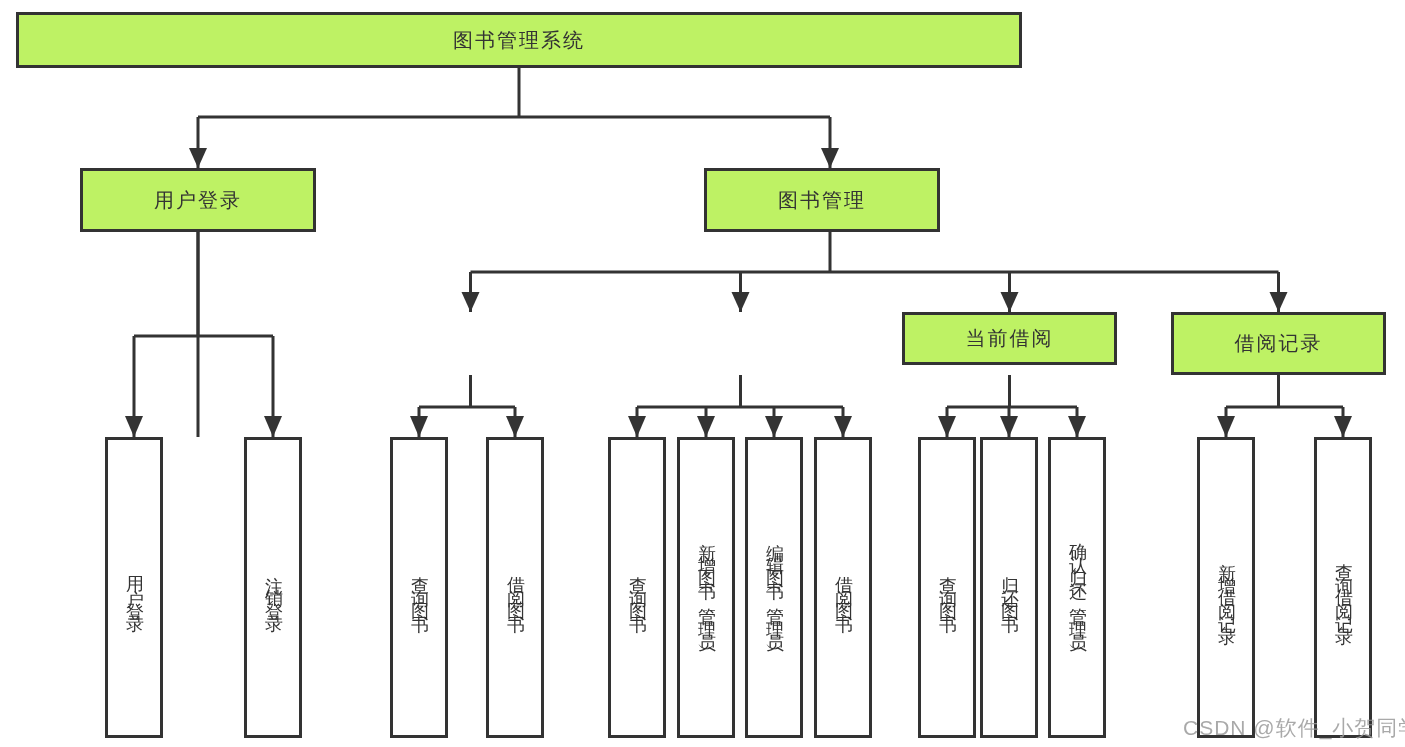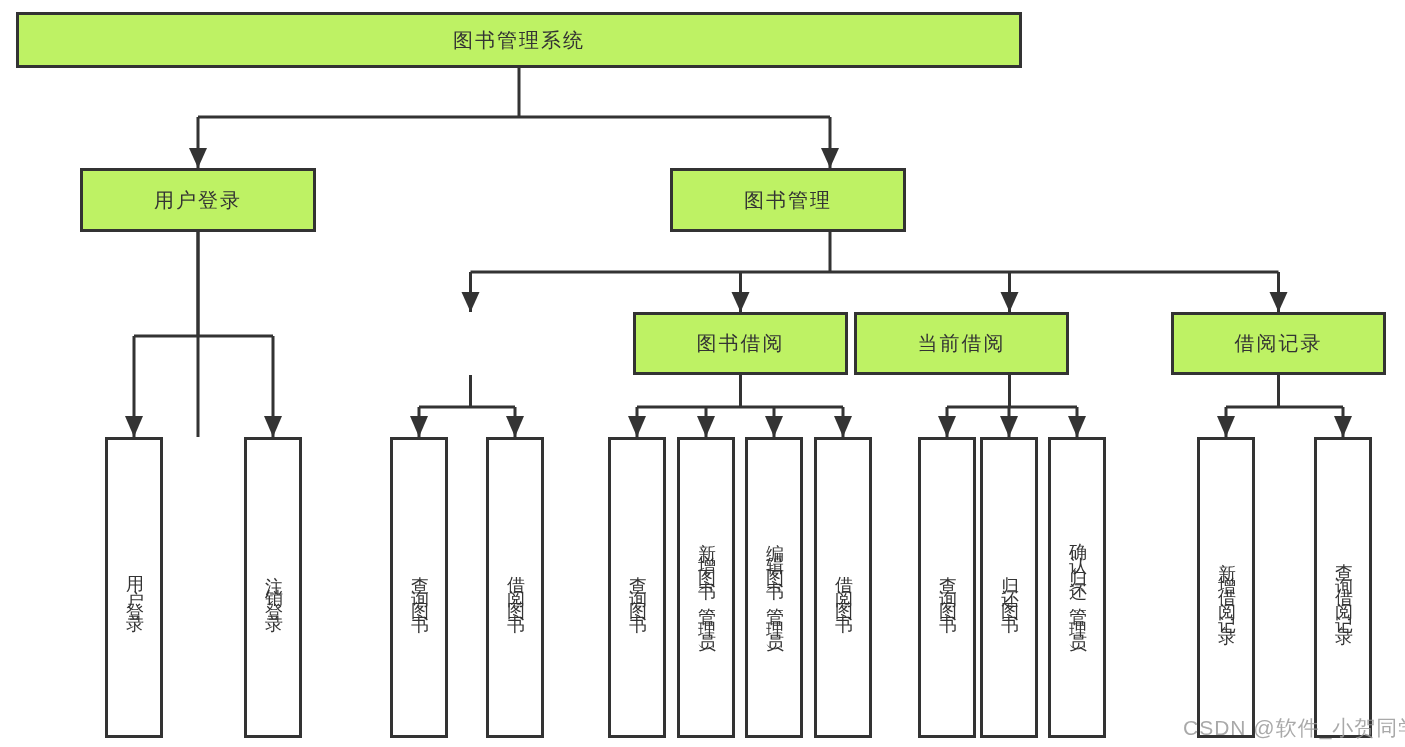--- a/index.html
+++ b/index.html
@@ -107,24 +107,23 @@
     <g>
       <path d="M1278.5,375 V407 M1226,407 H1343 M1226,407 V437 M1343,407 V437"></path>
       <polygon points="1217,416 1235,416 1226,437"></polygon>
       <polygon points="1334,416 1352,416 1343,437"></polygon>
     </g>
   </svg>
 
   <div class="hnode" style="left:16px;top:12px;width:1006px;height:56px;">图书管理系统</div>
 
   <div class="hnode" style="left:80px;top:168px;width:236px;height:64px;">用户登录</div>
-  <div class="hnode" style="left:670px;top:168px;width:236px;height:64px;">图书管理</div>
+  <div class="hnode" style="left:704px;top:168px;width:236px;height:64px;">图书管理</div>
 
-  <div class="hnode" style="left:633px;top:312px;width:215px;height:63px;">图书借阅</div>
-  <div class="hnode" style="left:854px;top:312px;width:215px;height:63px;">当前借阅</div>
+  <div class="hnode" style="left:902px;top:312px;width:215px;height:53px;">当前借阅</div>
   <div class="hnode" style="left:1171px;top:312px;width:215px;height:63px;">借阅记录</div>
 
   <div class="leaf" style="left:105px;">
     <span>用户登录</span>
   </div>
   <div class="leaf" style="left:244px;">
     <span>注销登录</span>
   </div>
 
   <div class="leaf" style="left:390px;">

